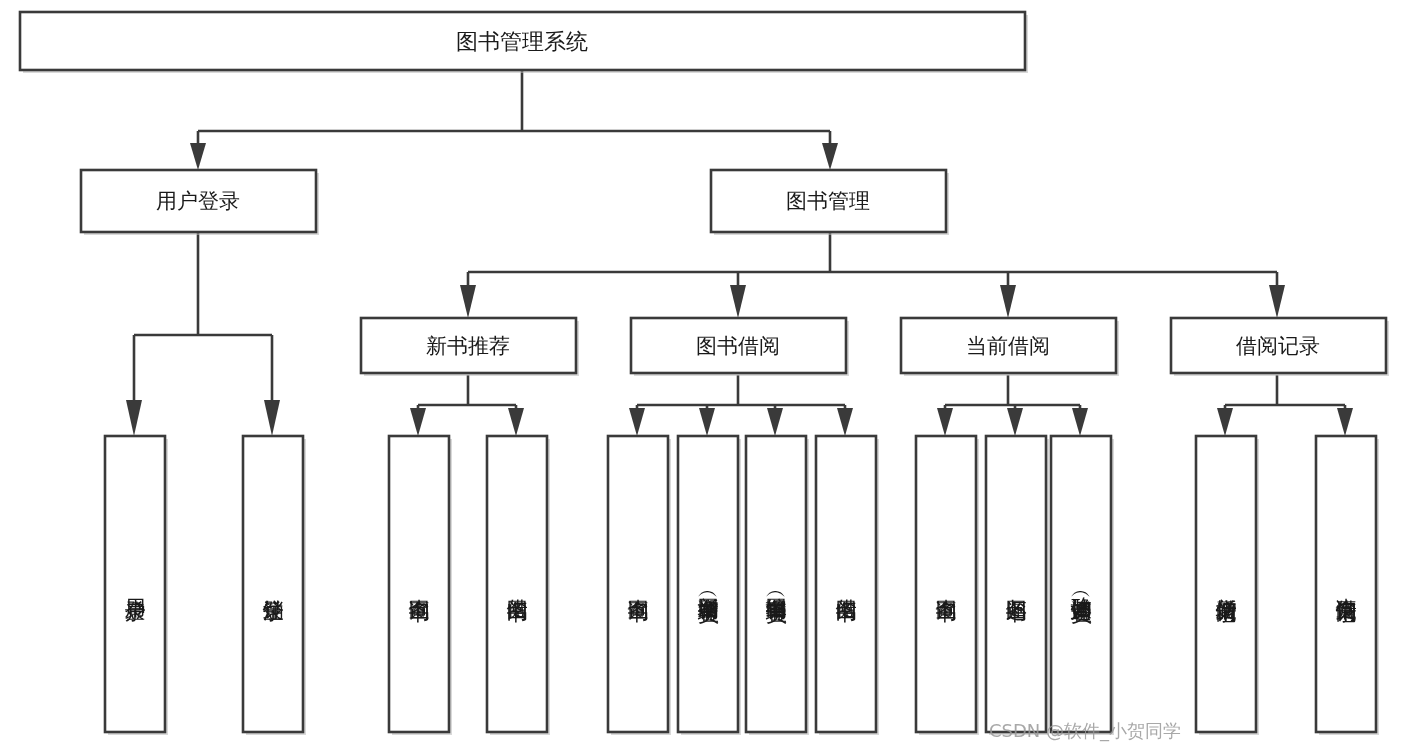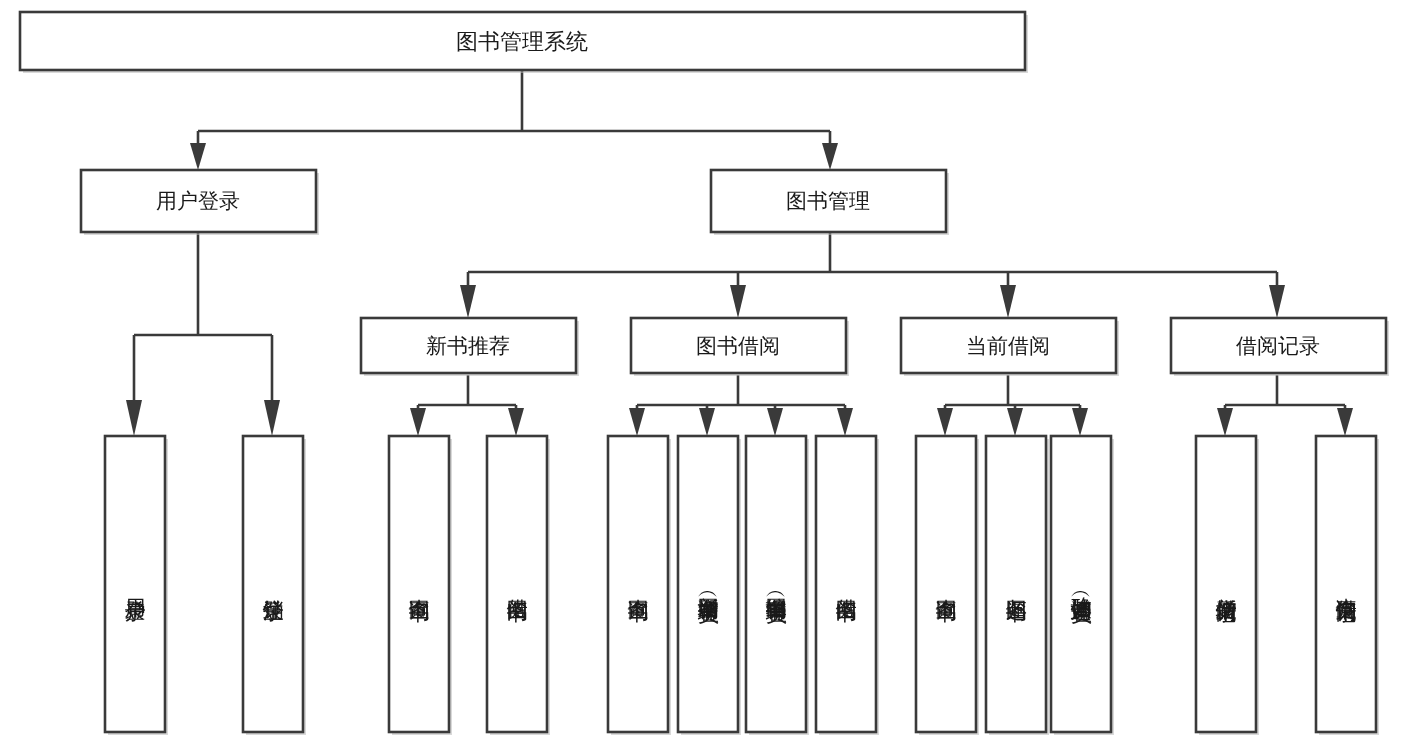--- a/index.html
+++ b/index.html
@@ -291,14 +291,15 @@
     <span class="vlabel">确认归还（管理员）</span>
   </div>
 
   <div class="vlabel-wrap" style="left:1196px; top:436px; width:60px; height:296px;">
     <span class="vlabel">新增借阅记录</span>
   </div>
   <div class="vlabel-wrap" style="left:1316px; top:436px; width:60px; height:296px;">
     <span class="vlabel">查询借阅记录</span>
   </div>
 
+  <div id="watermark">CSDN @软件_小贺同学</div>
 
 </div>
 
 </body></html>

